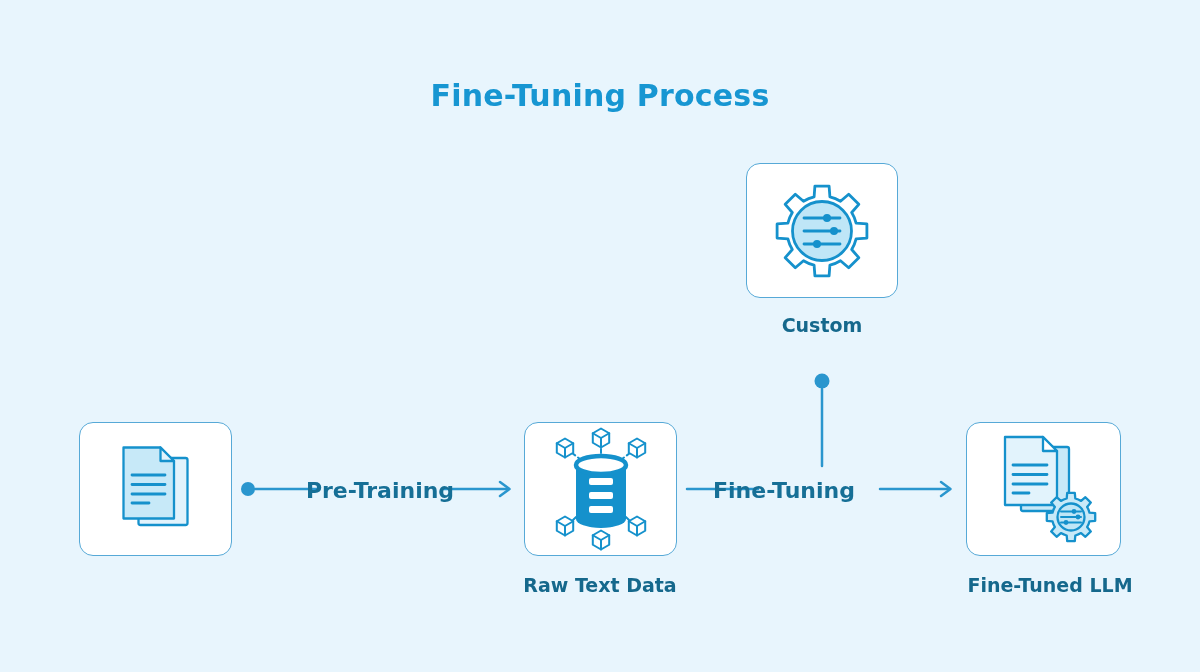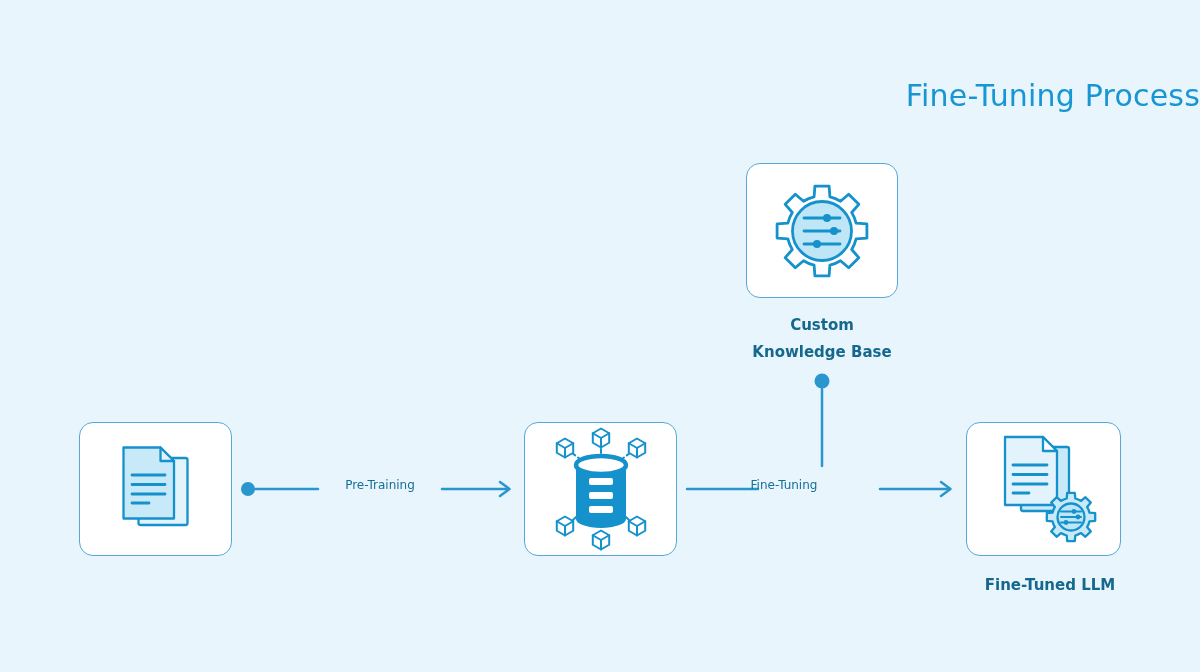--- a/index.html
+++ b/index.html
@@ -5,27 +5,27 @@
   :root{
     --background:#e8f5fd; --title_text:#1796d2; --node_label_text:#15688c;
     --edge_label_text:#166f96; --connector:#2a96ce; --card_border:#56a9d7;
     --card_fill:#ffffff; --icon_stroke:#1591cc; --icon_fill:#c7e9f8;
     --icon_fill_pale:#e2f3fc; --gear_inner_fill:#bfe6f7;
   }
   *{margin:0;padding:0;box-sizing:border-box}
   html,body{width:1200px;height:672px;overflow:hidden}
   body{font-family:"DejaVu Sans","Liberation Sans",sans-serif;background:var(--background);position:relative}
   .canvas{position:absolute;inset:0;width:1200px;height:672px}
-  .title{position:absolute;left:0;right:0;top:78px;text-align:right;
-         font-size:30px;font-weight:400;color:var(--title_text);letter-spacing:.2px}
+  .title{position:absolute;left:0;right:0;top:78px;text-align:center;
+         font-size:30px;font-weight:700;color:var(--title_text);letter-spacing:.2px}
   .card{position:absolute;background:var(--card_fill);border:1.6px solid var(--card_border);
         border-radius:14px;display:flex;align-items:center;justify-content:center}
-  .node-label{position:absolute;text-align:center;font-size:15px;font-weight:700;
+  .node-label{position:absolute;text-align:center;font-size:19px;font-weight:700;
               color:var(--node_label_text);line-height:27px}
-  .edge-label{position:absolute;text-align:center;font-size:12px;font-weight:400;
+  .edge-label{position:absolute;text-align:center;font-size:22px;font-weight:700;
               color:var(--edge_label_text)}
   .overlay{position:absolute;left:0;top:0;pointer-events:none}
   
   .stk{stroke:var(--icon_stroke);stroke-width:2.3;stroke-linejoin:round;stroke-linecap:round;fill:none}
   .thick{stroke-width:2.8}
   .fill-white{fill:#fff}
   .fill-light{fill:var(--icon_fill)}
   .fill-pale{fill:var(--icon_fill_pale)}
   .fill-inner{fill:var(--gear_inner_fill)}
   .fill-solid{fill:var(--icon_stroke)}
@@ -57,21 +57,20 @@
       <path class="stk thick fill-white" d="M81.1 39.1L91.9 39.9L91.9 54.1L81.1 54.9A35 35 0 0 1 76.7 65.5L76.7 65.5L83.8 73.7L73.7 83.8L65.5 76.7A35 35 0 0 1 54.9 81.1L54.9 81.1L54.1 91.9L39.9 91.9L39.1 81.1A35 35 0 0 1 28.5 76.7L28.5 76.7L20.3 83.8L10.2 73.7L17.3 65.5A35 35 0 0 1 12.9 54.9L12.9 54.9L2.1 54.1L2.1 39.9L12.9 39.1A35 35 0 0 1 17.3 28.5L17.3 28.5L10.2 20.3L20.3 10.2L28.5 17.3A35 35 0 0 1 39.1 12.9L39.1 12.9L39.9 2.1L54.1 2.1L54.9 12.9A35 35 0 0 1 65.5 17.3L65.5 17.3L73.7 10.2L83.8 20.3L76.7 28.5A35 35 0 0 1 81.1 39.1Z"></path>
       <circle cx="47" cy="47" r="29.5" class="stk thick fill-inner"></circle>
       <path d="M29 34 H65 M29 47 H65 M29 60 H65" class="stk thick"></path>
       <circle cx="52" cy="34" r="4" class="fill-solid"></circle>
       <circle cx="59" cy="47" r="4" class="fill-solid"></circle>
       <circle cx="42" cy="60" r="4" class="fill-solid"></circle>
     </svg>
   </div>
   <div class="node-label" style="left:697px;top:312px;width:250px">
     <span style="display:block">Custom</span>
-    <span style="display:block">Knowledge Base</span>
   </div>
 
   <div class="card" style="left:79px;top:422px;width:153px;height:134px">
     <svg width="68" height="86" viewBox="0 0 68 86">
       <rect x="16.5" y="12" width="49" height="67" rx="2" class="stk fill-pale"></rect>
       <path d="M1.5 1.5 H38.5 L52 15 V72.5 H1.5 Z" class="stk fill-light"></path>
       <path d="M38.5 1.5 L52 15 H38.5 Z" class="stk fill-pale"></path>
       <path d="M10 29 H43 M10 38.5 H43 M10 48 H43 M10 57 H27" class="stk thick"></path>
     </svg>
   </div>
@@ -95,20 +94,21 @@
       <rect x="38" y="65" width="24" height="7" rx="2" class="fill-white"></rect>
       <rect x="38" y="79" width="24" height="7" rx="2" class="fill-white"></rect>
       <use href="#cube" transform="translate(50,11)"></use>
       <use href="#cube" transform="translate(14,21)"></use>
       <use href="#cube" transform="translate(86,21)"></use>
       <use href="#cube" transform="translate(14,99)"></use>
       <use href="#cube" transform="translate(86,99)"></use>
       <use href="#cube" transform="translate(50,113)"></use>
     </svg>
   </div>
+  <div class="node-label" style="left:475px;top:572px;width:250px">Raw Text Data</div>
 
   <div class="card" style="left:966px;top:422px;width:155px;height:134px">
     <svg width="106" height="108" viewBox="0 0 106 108">
       <rect x="30" y="12" width="48" height="64" rx="2" class="stk fill-light"></rect>
       <path d="M14 2 H52 L66 16 V70 H14 Z" class="stk fill-pale"></path>
       <path d="M52 2 L66 16 H52 Z" class="stk fill-white"></path>
       <path d="M22 30 H56 M22 39.5 H56 M22 49 H56 M22 58 H38" class="stk thick"></path>
       <path class="stk fill-light" d="M98.5 77.7L104.2 78.2L104.2 85.8L98.5 86.3A19 19 0 0 1 96.1 92.1L96.1 92.1L99.8 96.4L94.4 101.8L90.1 98.1A19 19 0 0 1 84.3 100.5L84.3 100.5L83.8 106.2L76.2 106.2L75.7 100.5A19 19 0 0 1 69.9 98.1L69.9 98.1L65.6 101.8L60.2 96.4L63.9 92.1A19 19 0 0 1 61.5 86.3L61.5 86.3L55.8 85.8L55.8 78.2L61.5 77.7A19 19 0 0 1 63.9 71.9L63.9 71.9L60.2 67.6L65.6 62.2L69.9 65.9A19 19 0 0 1 75.7 63.5L75.7 63.5L76.2 57.8L83.8 57.8L84.3 63.5A19 19 0 0 1 90.1 65.9L90.1 65.9L94.4 62.2L99.8 67.6L96.1 71.9A19 19 0 0 1 98.5 77.7Z"></path>
       <circle cx="80" cy="82" r="13.5" class="stk fill-inner"></circle>
       <path d="M70 76.5 H90 M70 82 H90 M70 87.5 H90" class="stk" style="stroke-width:2"></path>

